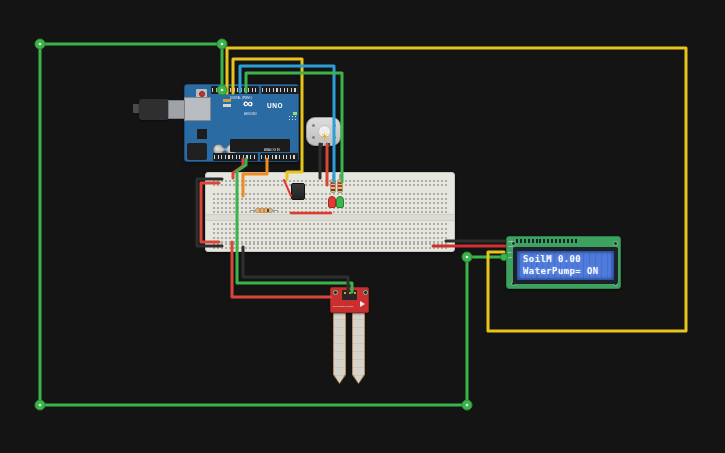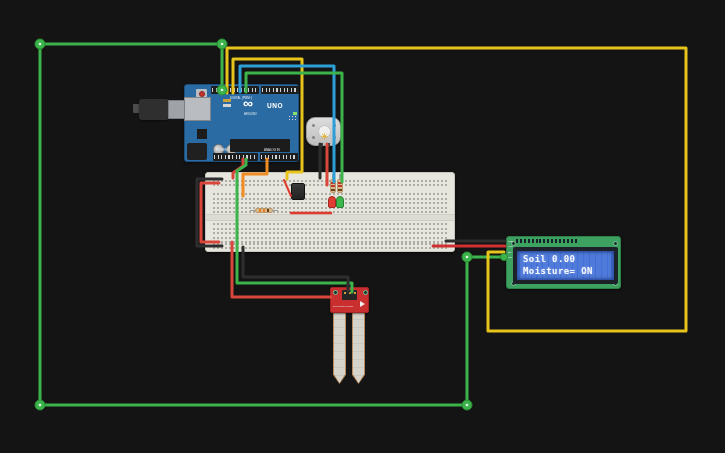--- a/index.html
+++ b/index.html
@@ -203,22 +203,22 @@
     <div class="hole" style="left:106px;top:4px;"></div>
     <div class="hole" style="left:4px;top:44px;"></div>
     <div class="hole" style="left:106px;top:44px;"></div>
     <div class="lcd-pin-label" style="top:3px;">GND</div>
     <div class="lcd-pin-label" style="top:8px;">VCC</div>
     <div class="lcd-pin-label" style="top:14px;">SDA</div>
     <div class="lcd-pin-label" style="top:19px;">SCL</div>
     <div id="lcd-bezel">
       <div id="lcd-screen">
         <div id="lcd-cells"></div>
-        <div class="lcd-line" style="top:3px;">Soil 0.00</div>
-        <div class="lcd-line" style="top:14.5px;">Moisture= ON</div>
+        <div class="lcd-line" style="top:3px;">SoilM 0.00</div>
+        <div class="lcd-line" style="top:14.5px;">WaterPump= ON</div>
       </div>
     </div>
   </div>
 
   <svg id="wire-layer" width="725" height="453">
       <polyline points="40,44 222,44" fill="none" stroke="#3cb44b" stroke-width="3" stroke-linejoin="round" stroke-linecap="round"></polyline>
       <polyline points="40,44 40,405" fill="none" stroke="#3cb44b" stroke-width="3" stroke-linejoin="round" stroke-linecap="round"></polyline>
       <polyline points="40,405 467,405" fill="none" stroke="#3cb44b" stroke-width="3" stroke-linejoin="round" stroke-linecap="round"></polyline>
       <polyline points="467,405 467,257" fill="none" stroke="#3cb44b" stroke-width="3" stroke-linejoin="round" stroke-linecap="round"></polyline>
       <polyline points="467,257 504,257" fill="none" stroke="#3cb44b" stroke-width="3" stroke-linejoin="round" stroke-linecap="round"></polyline>

